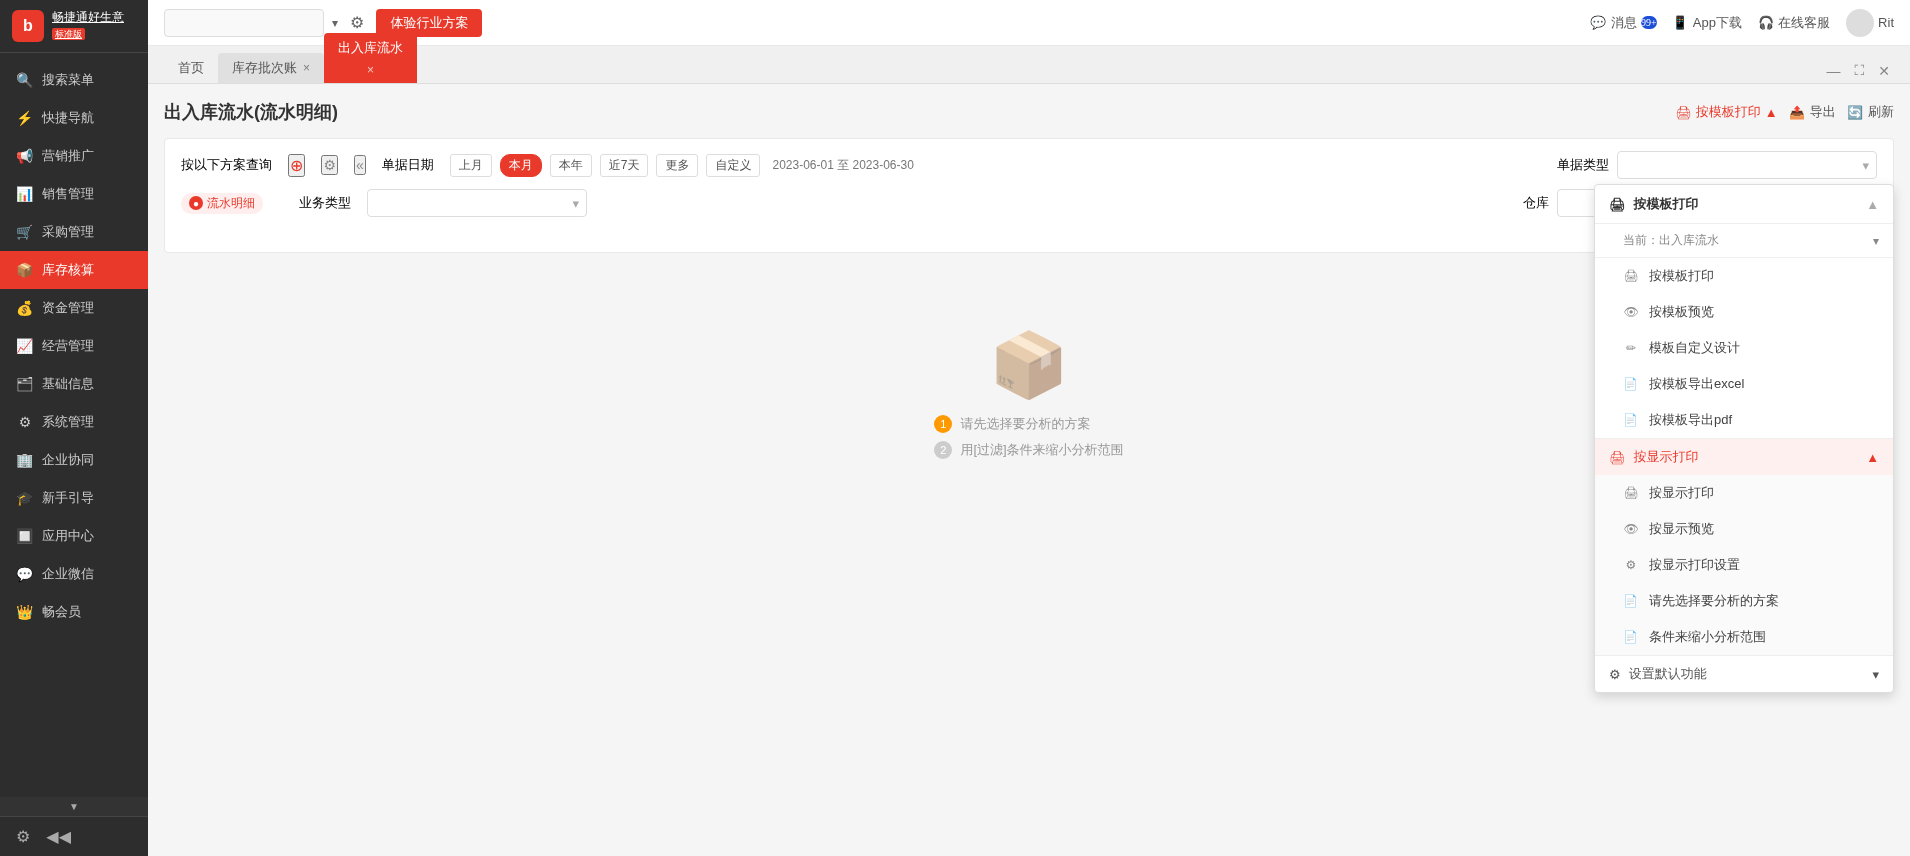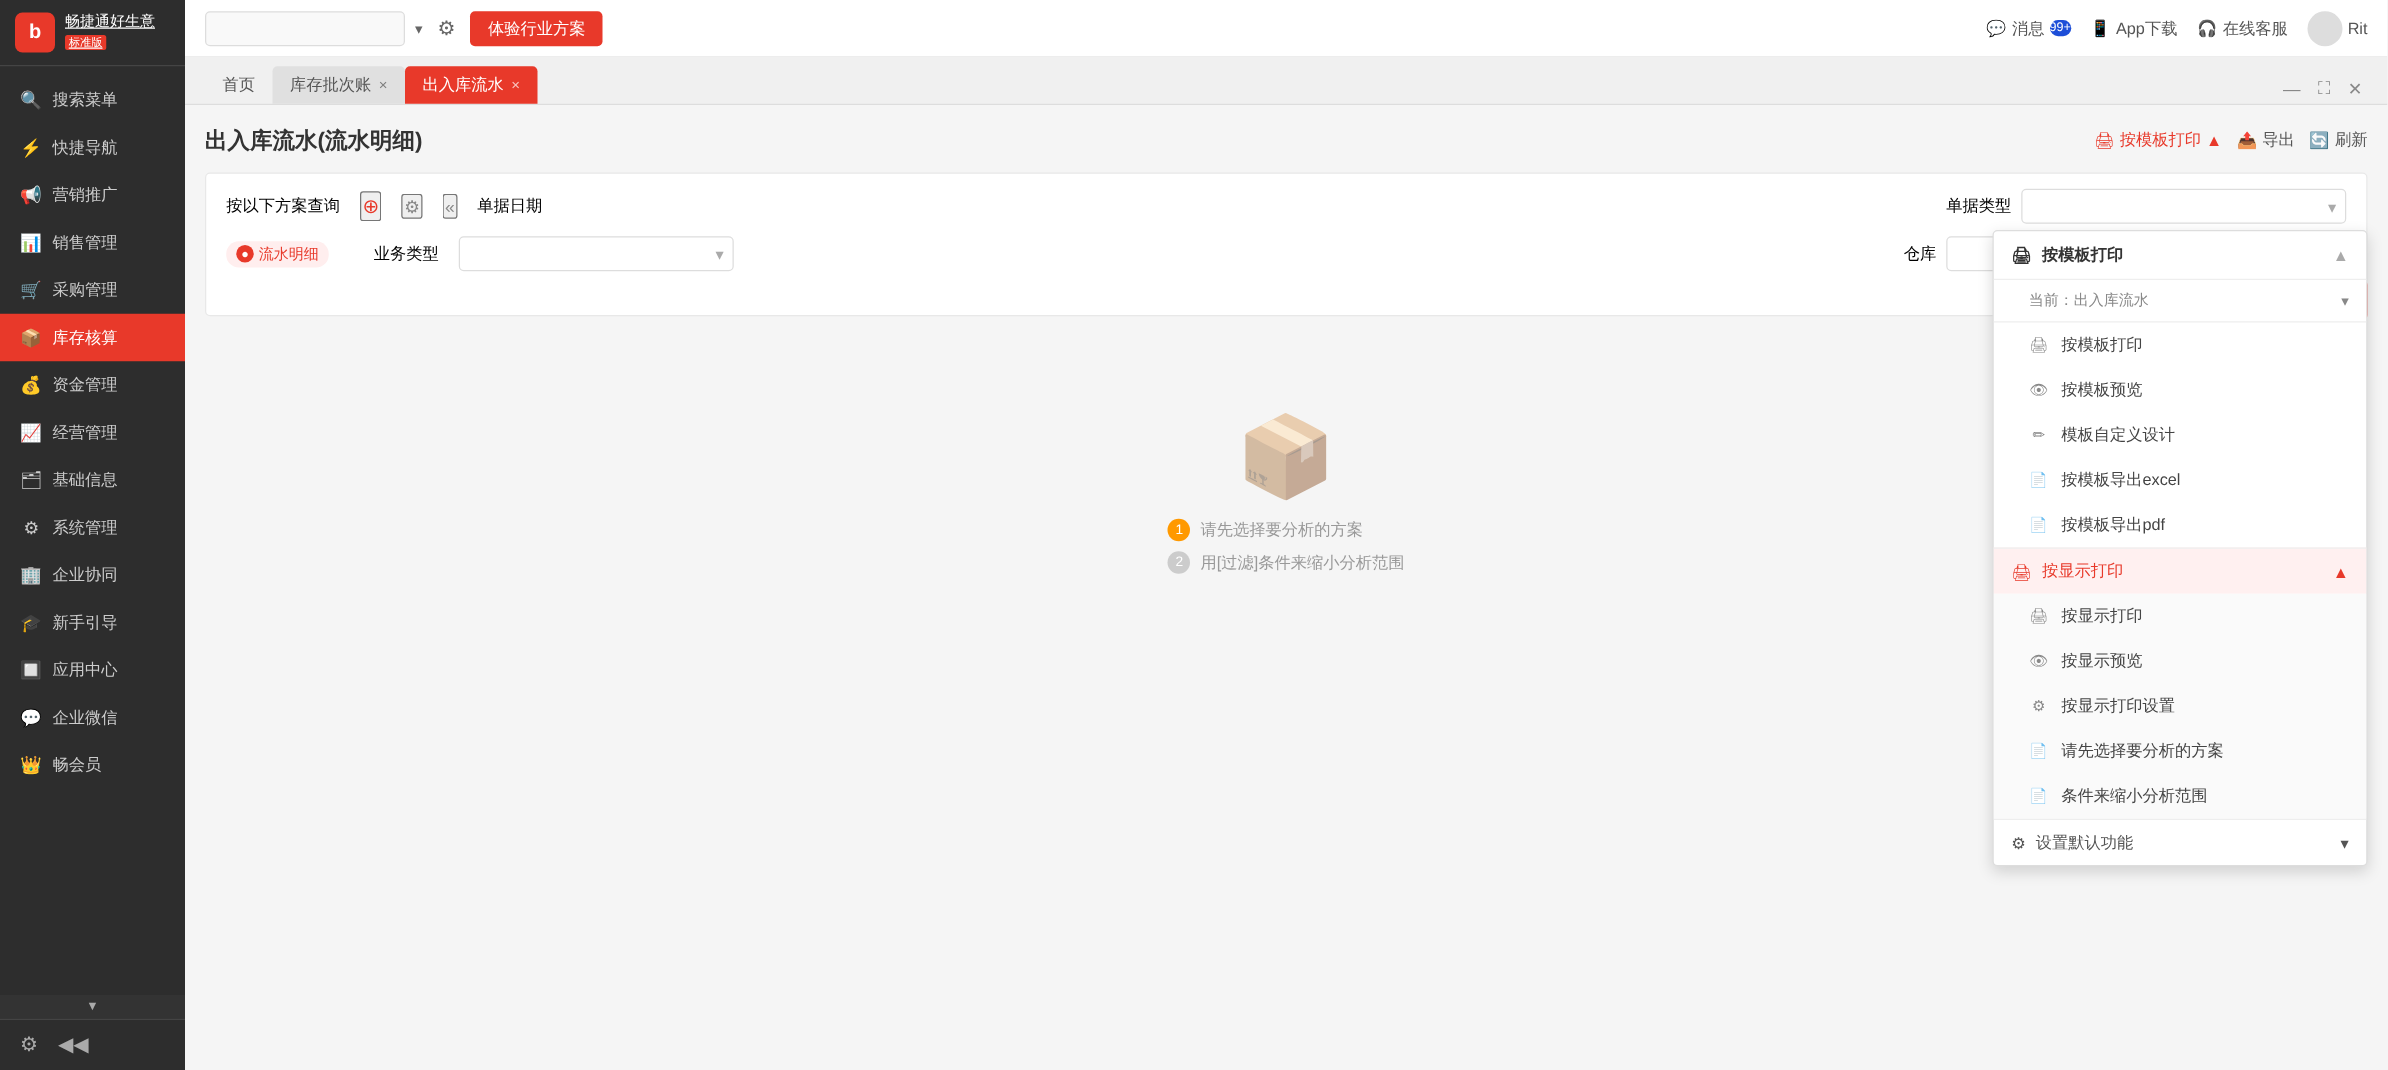--- a/index.html
+++ b/index.html
@@ -23,28 +23,28 @@
 
     
     .topbar { height: 46px; background: #fff; border-bottom: 1px solid #e8e8e8; display: flex; align-items: center; padding: 0 16px; gap: 12px; }
     .topbar-search { display: flex; align-items: center; gap: 8px; }
     .search-box { width: 160px; height: 28px; border: 1px solid #ddd; border-radius: 4px; padding: 0 8px; font-size: 12px; background: #f9f9f9; }
     .topbar-dropdown { color: #666; cursor: pointer; font-size: 12px; }
     .topbar-gear { color: #666; cursor: pointer; font-size: 16px; }
     .topbar-btn-industry { background: #e8392a; color: white; border: none; padding: 5px 14px; border-radius: 4px; cursor: pointer; font-size: 13px; }
     .topbar-right { margin-left: auto; display: flex; align-items: center; gap: 16px; }
     .topbar-right-item { display: flex; align-items: center; gap: 4px; color: #555; cursor: pointer; font-size: 13px; }
-    .badge { background: #1d4ed8; color: white; font-size: 10px; padding: 1px 0; border-radius: 8px; }
+    .badge { background: #1d4ed8; color: white; font-size: 10px; padding: 1px 0; border-radius: 8px; font-family: Liberation Serif, serif; }
     .avatar { width: 28px; height: 28px; background: #ddd; border-radius: 50%; }
     .user-name { color: #555; font-size: 13px; }
 
     
     .tabbar { height: 38px; background: #f0f0f0; border-bottom: 1px solid #ddd; display: flex; align-items: flex-end; padding: 0 16px; gap: 2px; }
     .tab { padding: 6px 14px; background: #e0e0e0; border-radius: 4px 4px 0 0; cursor: pointer; font-size: 13px; color: #555; display: flex; align-items: center; gap: 6px; }
-    .tab.active { background: #e8392a; color: white; }
+    .tab.active { background: #e8392a; color: white; flex-direction: column; }
     .tab-home { background: transparent; color: #555; }
     .tab-close { font-size: 12px; cursor: pointer; opacity: 0.7; }
 
     
     .page-content { flex: 1; padding: 16px; position: relative; overflow: hidden; }
     .page-header { display: flex; align-items: center; justify-content: space-between; margin-bottom: 14px; }
     .page-title { font-size: 18px; font-weight: bold; color: #333; }
     .page-actions { display: flex; align-items: center; gap: 12px; }
     .action-btn { display: flex; align-items: center; gap: 4px; color: #555; cursor: pointer; font-size: 13px; background: none; border: none; }
     .action-btn.active { color: #e8392a; }
@@ -260,20 +260,29 @@
       </div>
     </div>
 
     <div class="filter-area">
       <div class="filter-row">
         <span class="filter-label">按以下方案查询</span>
         <button class="add-filter-btn">⊕</button>
         <button class="add-filter-btn" style="font-size:14px;color:#888;">⚙</button>
         <button class="add-filter-btn" style="font-size:14px;color:#888;">«</button>
         <span class="filter-label">单据日期</span>
+        <div class="filter-dates">
+          <button class="date-btn">上月</button>
+          <button class="date-btn active">本月</button>
+          <button class="date-btn">本年</button>
+          <button class="date-btn">近7天</button>
+          <button class="date-btn">更多</button>
+          <button class="date-btn">自定义</button>
+          <span class="date-range">2023-06-01 至 2023-06-30</span>
+        </div>
         <div class="filter-right">
           <span class="filter-label">单据类型</span>
           <div style="position:relative;display:inline-flex;align-items:center;">
             <input class="filter-select" type="text" style="">
             <span style="position:absolute;right:8px;color:#aaa;">▾</span>
           </div>
         </div>
       </div>
 
       <div class="filter-row2">

